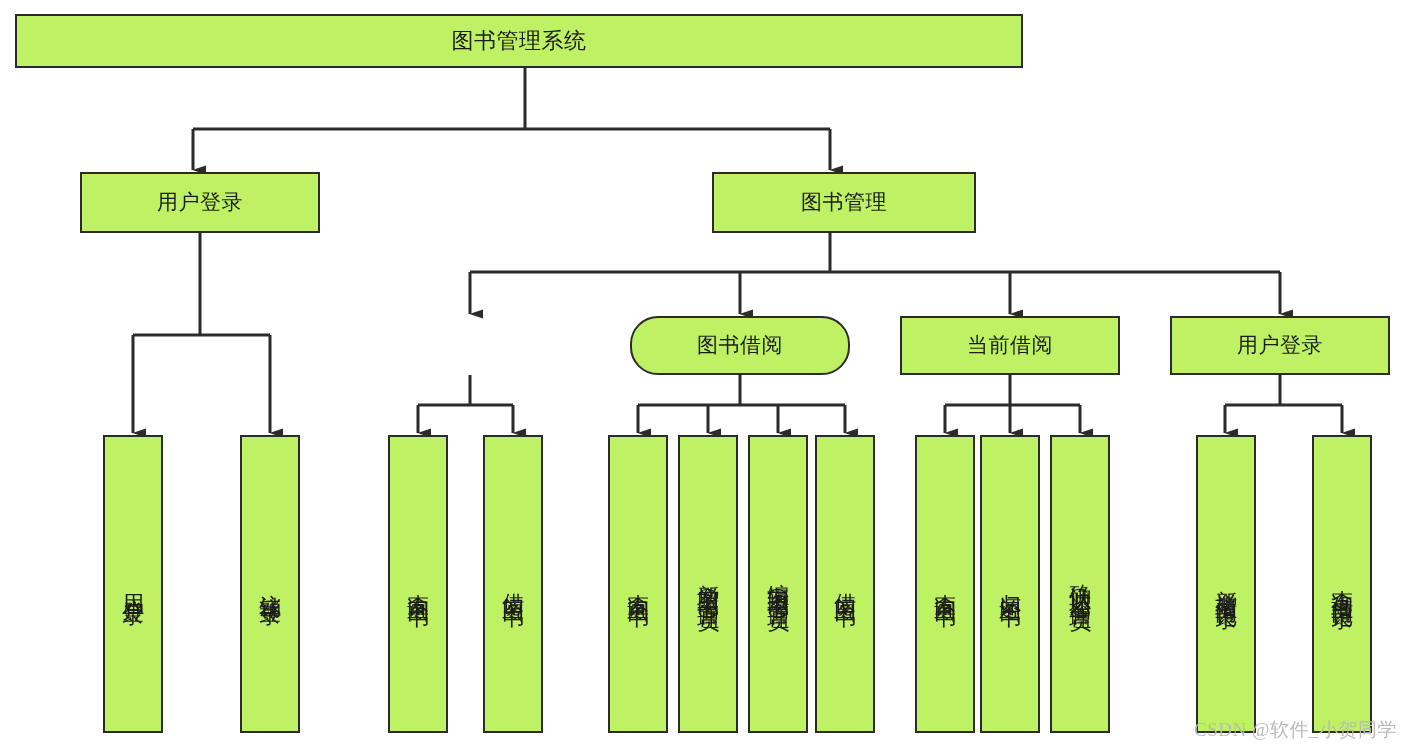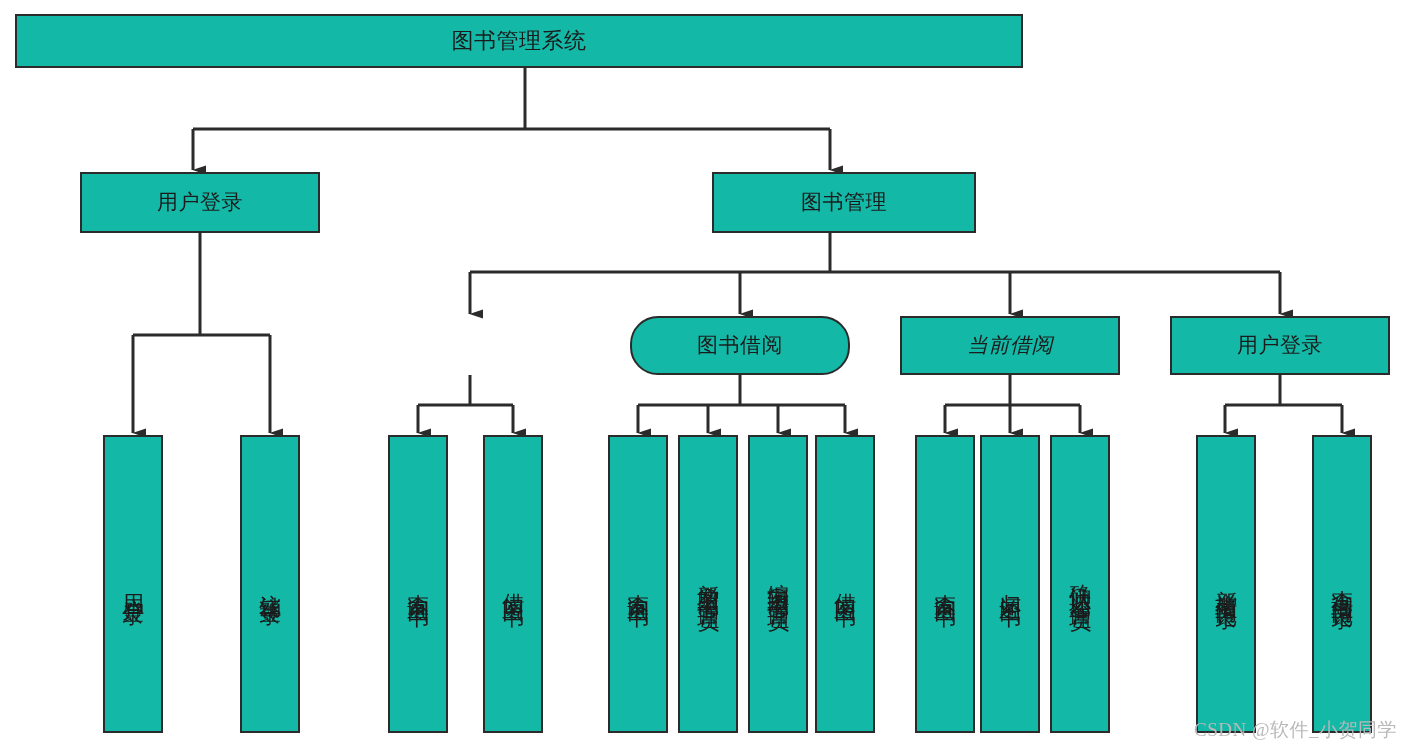--- a/index.html
+++ b/index.html
@@ -17,21 +17,21 @@
   }
   svg#wires{
     position:absolute;
     left:0; top:0;
     width:1405px; height:747px;
     pointer-events:none;
   }
   .node{
     position:absolute;
     box-sizing:border-box;
-    background:#14b8a6;
+    background:#bef264;
     border:2px solid #2b2b2b;
     display:flex;
     align-items:center;
     justify-content:center;
     overflow:hidden;
   }
   .node .label{
     line-height:1.18;
     letter-spacing:0.5px;
     color:#1b1b1b;
@@ -134,21 +134,21 @@
 
   <div class="node h" style="left:712px; top:172px; width:264px; height:61px;">
     <span class="label">图书管理</span>
   </div>
 
 
   <div class="node h" style="left:630px; top:316px; width:220px; height:59px;border-radius:28px;">
     <span class="label">图书借阅</span>
   </div>
 
-  <div class="node h" style="left:900px; top:316px; width:220px; height:59px;font-style:italic;">
+  <div class="node h" style="left:900px; top:316px; width:220px; height:59px;">
     <span class="label">当前借阅</span>
   </div>
 
   <div class="node h" style="left:1170px; top:316px; width:220px; height:59px;">
     <span class="label">用户登录</span>
   </div>
 
   <div class="node v" style="left:103px; top:435px; width:60px; height:298px;">
     <span class="label">用户登录</span>
   </div>

